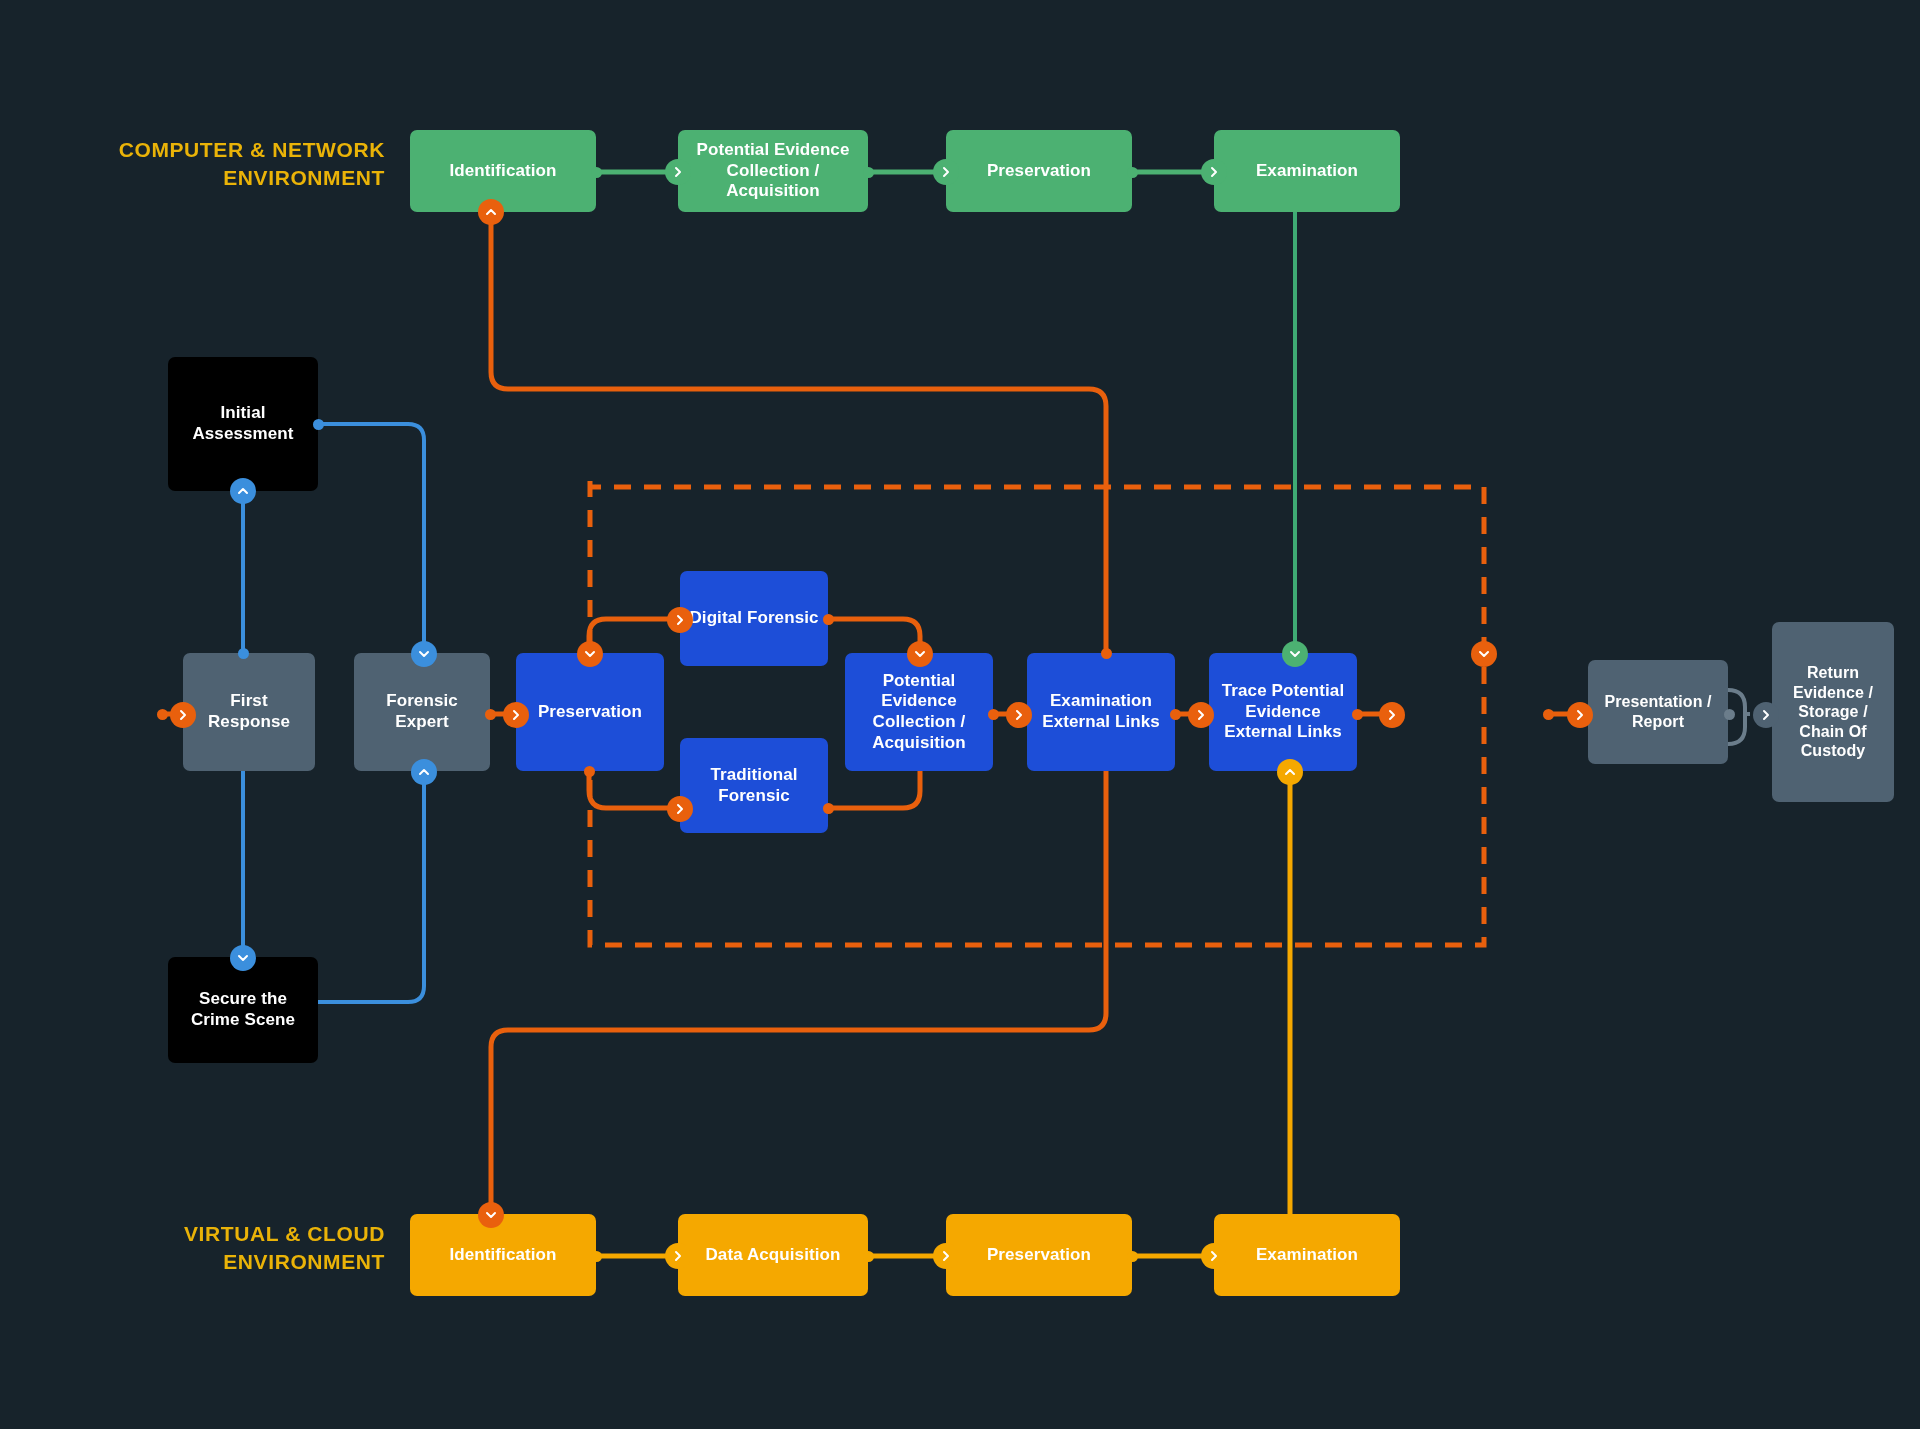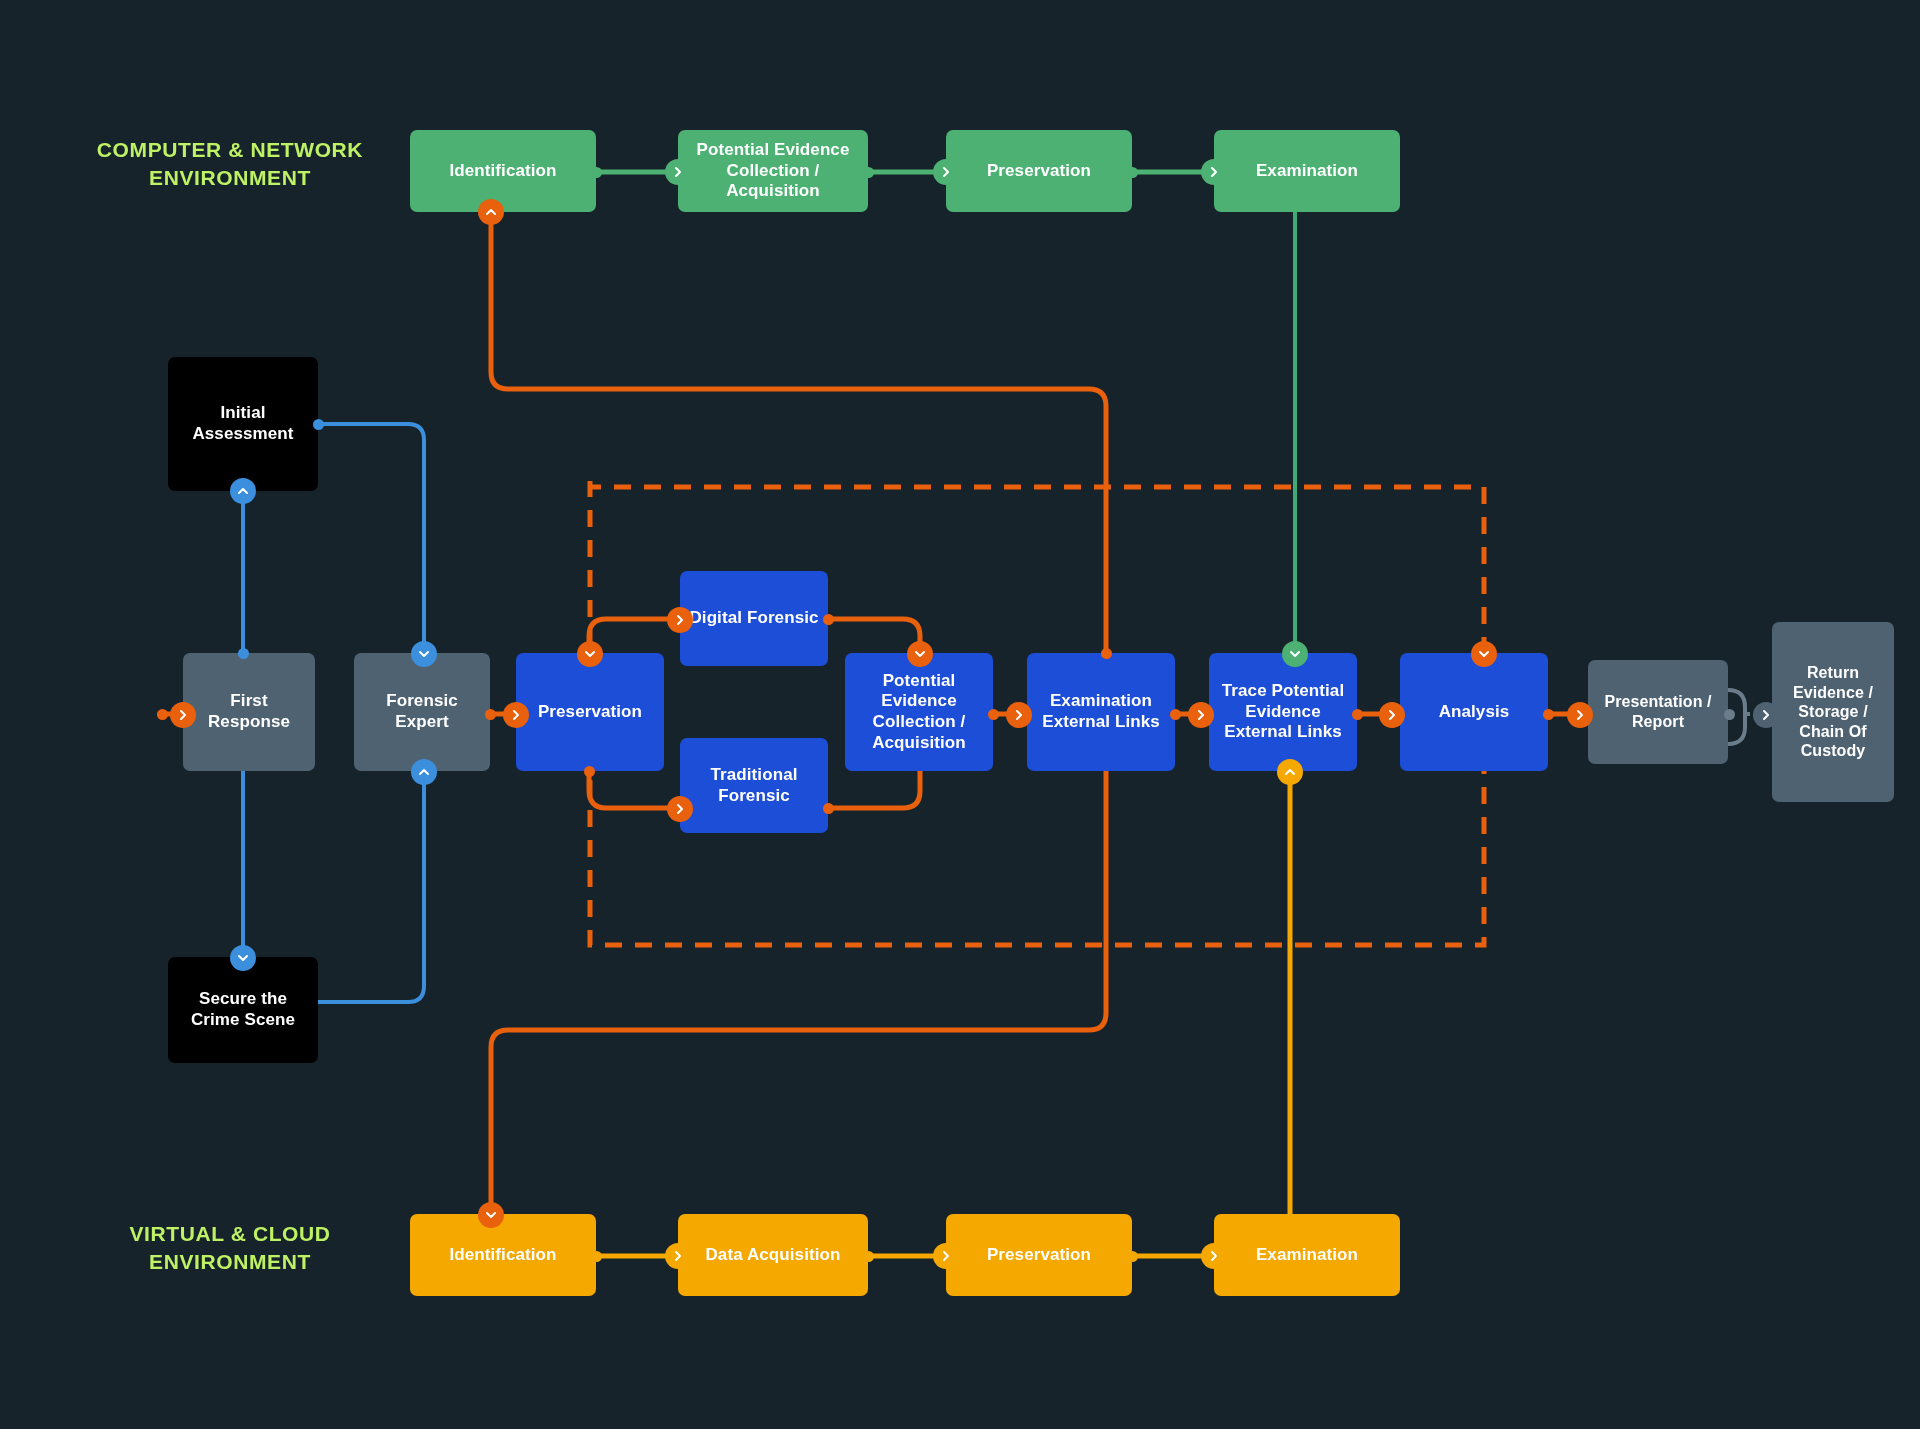--- a/index.html
+++ b/index.html
@@ -32,26 +32,26 @@
     z-index:3;
   }
   .n-green{background:#4cb172;}
   .n-orange{background:#1d4ed8;}
   .n-amber{background:#f5a800;}
   .n-blue{background:#000000;}
   .n-slate{background:#4f6272;}
 
   .lane-label{
     position:absolute;
-    color:#bef264;
+    color:#eab308;
     font-weight:bold;
     font-size:21px;
     letter-spacing:.6px;
     line-height:1.35;
-    text-align:center;
+    text-align:right;
     z-index:3;
   }
 
   
   .badge{
     position:absolute;
     width:26px;height:26px;
     border-radius:50%;
     display:flex;align-items:center;justify-content:center;
     z-index:6;
@@ -144,21 +144,20 @@
   <div class="node n-blue" style="left:168px;top:957px;width:150px;height:106px;font-size:17px;">Secure the Crime Scene</div>
 
   <div class="node n-slate" style="left:183px;top:653px;width:132px;height:118px;font-size:17px;">First Response</div>
   <div class="node n-slate" style="left:354px;top:653px;width:136px;height:118px;font-size:17px;">Forensic Expert</div>
   <div class="node n-orange" style="left:516px;top:653px;width:148px;height:118px;font-size:17px;">Preservation</div>
   <div class="node n-orange" style="left:680px;top:571px;width:148px;height:95px;font-size:17px;">Digital Forensic</div>
   <div class="node n-orange" style="left:680px;top:738px;width:148px;height:95px;font-size:17px;">Traditional Forensic</div>
   <div class="node n-orange" style="left:845px;top:653px;width:148px;height:118px;font-size:17px;">Potential Evidence Collection / Acquisition</div>
   <div class="node n-orange" style="left:1027px;top:653px;width:148px;height:118px;font-size:17px;">Examination External Links</div>
   <div class="node n-orange" style="left:1209px;top:653px;width:148px;height:118px;font-size:17px;">Trace Potential Evidence External Links</div>
-  <div class="node n-orange" style="left:1400px;top:653px;width:148px;height:118px;font-size:17px;">Analysis</div>
   <div class="node n-slate" style="left:1772px;top:622px;width:122px;height:180px;font-size:16px;">Return Evidence / Storage / Chain Of Custody</div>
   <div class="node n-slate" style="left:1588px;top:660px;width:140px;height:104px;font-size:16px;">Presentation / Report</div>
 
   <div class="node n-amber" style="left:410px;top:1214px;width:186px;height:82px;font-size:17px;">Identification</div>
   <div class="node n-amber" style="left:678px;top:1214px;width:190px;height:82px;font-size:17px;">Data Acquisition</div>
   <div class="node n-amber" style="left:946px;top:1214px;width:186px;height:82px;font-size:17px;">Preservation</div>
   <div class="node n-amber" style="left:1214px;top:1214px;width:186px;height:82px;font-size:17px;">Examination</div>
 
   <div class="dot d-green" style="left:591px;top:167px;"></div>
   <div class="dot d-green" style="left:863px;top:167px;"></div>

